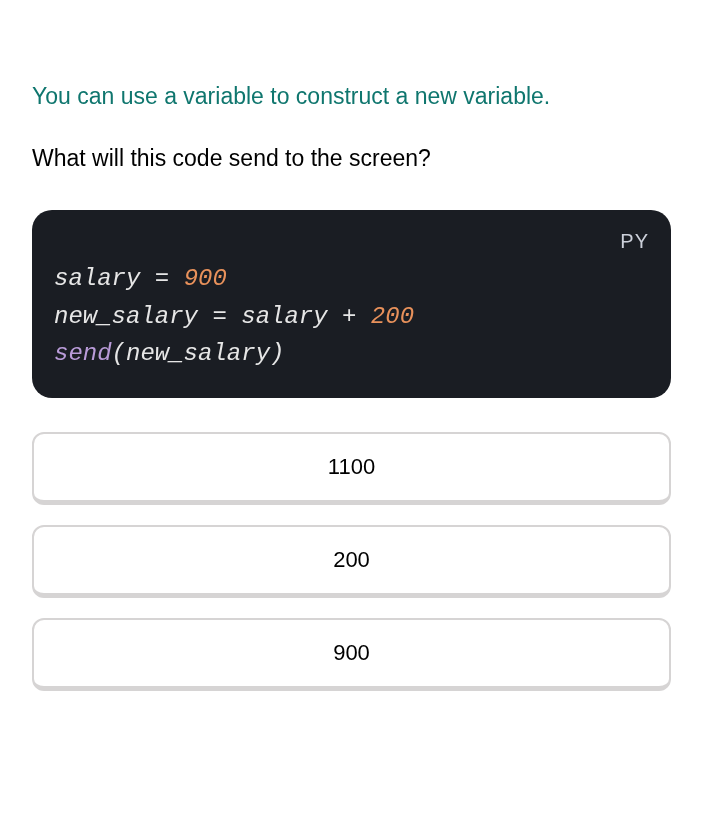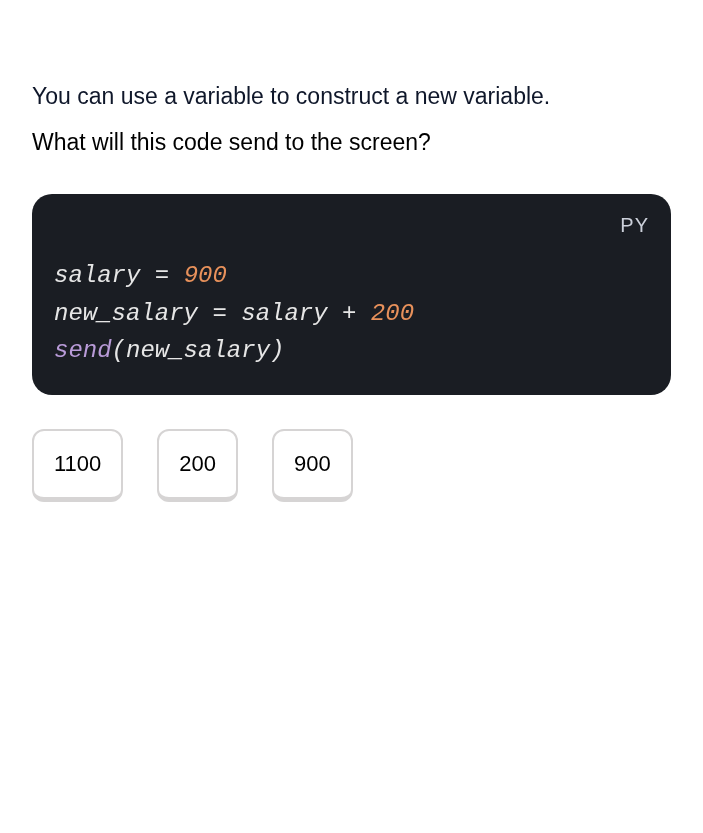--- a/index.html
+++ b/index.html
@@ -9,63 +9,63 @@
     }
     body {
       width: 703px;
       height: 833px;
       background: #ffffff;
       font-family: 'Comic Sans MS', cursive, sans-serif;
       padding: 80px 32px 32px 32px;
     }
     .intro {
       font-size: 23px;
-      color: #0f172a;
-      margin-bottom: 14px;
+      color: #0f766e;
+      margin-bottom: 30px;
       line-height: 1.4;
     }
     .question {
       font-size: 23px;
       color: #000;
       margin-bottom: 36px;
       line-height: 1.4;
     }
     .code-block {
       background: #1a1d23;
       border-radius: 20px;
       padding: 20px 22px 26px 22px;
       margin-bottom: 34px;
       position: relative;
     }
     .code-lang {
       text-align: right;
       color: #ccd0da;
       font-family: -apple-system, BlinkMacSystemFont, 'Segoe UI', sans-serif;
       font-size: 20px;
-      margin-bottom: 20px;
+      margin-bottom: 7px;
       letter-spacing: 1px;
     }
     .code-line {
       font-family: 'Courier New', Consolas, monospace;
       font-size: 24px;
       color: #e6e6e6;
       line-height: 1.55;
       white-space: pre;
       font-style: italic;
     }
     .tok-num {
       color: #e8915b;
     }
     .tok-func {
       color: #b99bd8;
     }
     .answers {
       display: flex;
-      flex-direction: row;
-      gap: 34px;
+      flex-direction: column;
+      gap: 20px;
     }
     .answer-option {
       background: #ffffff;
       border: 2px solid #d6d4d4;
       border-bottom: 5px solid #d6d4d4;
       border-radius: 12px;
       padding: 20px;
       text-align: center;
       font-family: -apple-system, BlinkMacSystemFont, 'Segoe UI', sans-serif;
       font-size: 22px;

